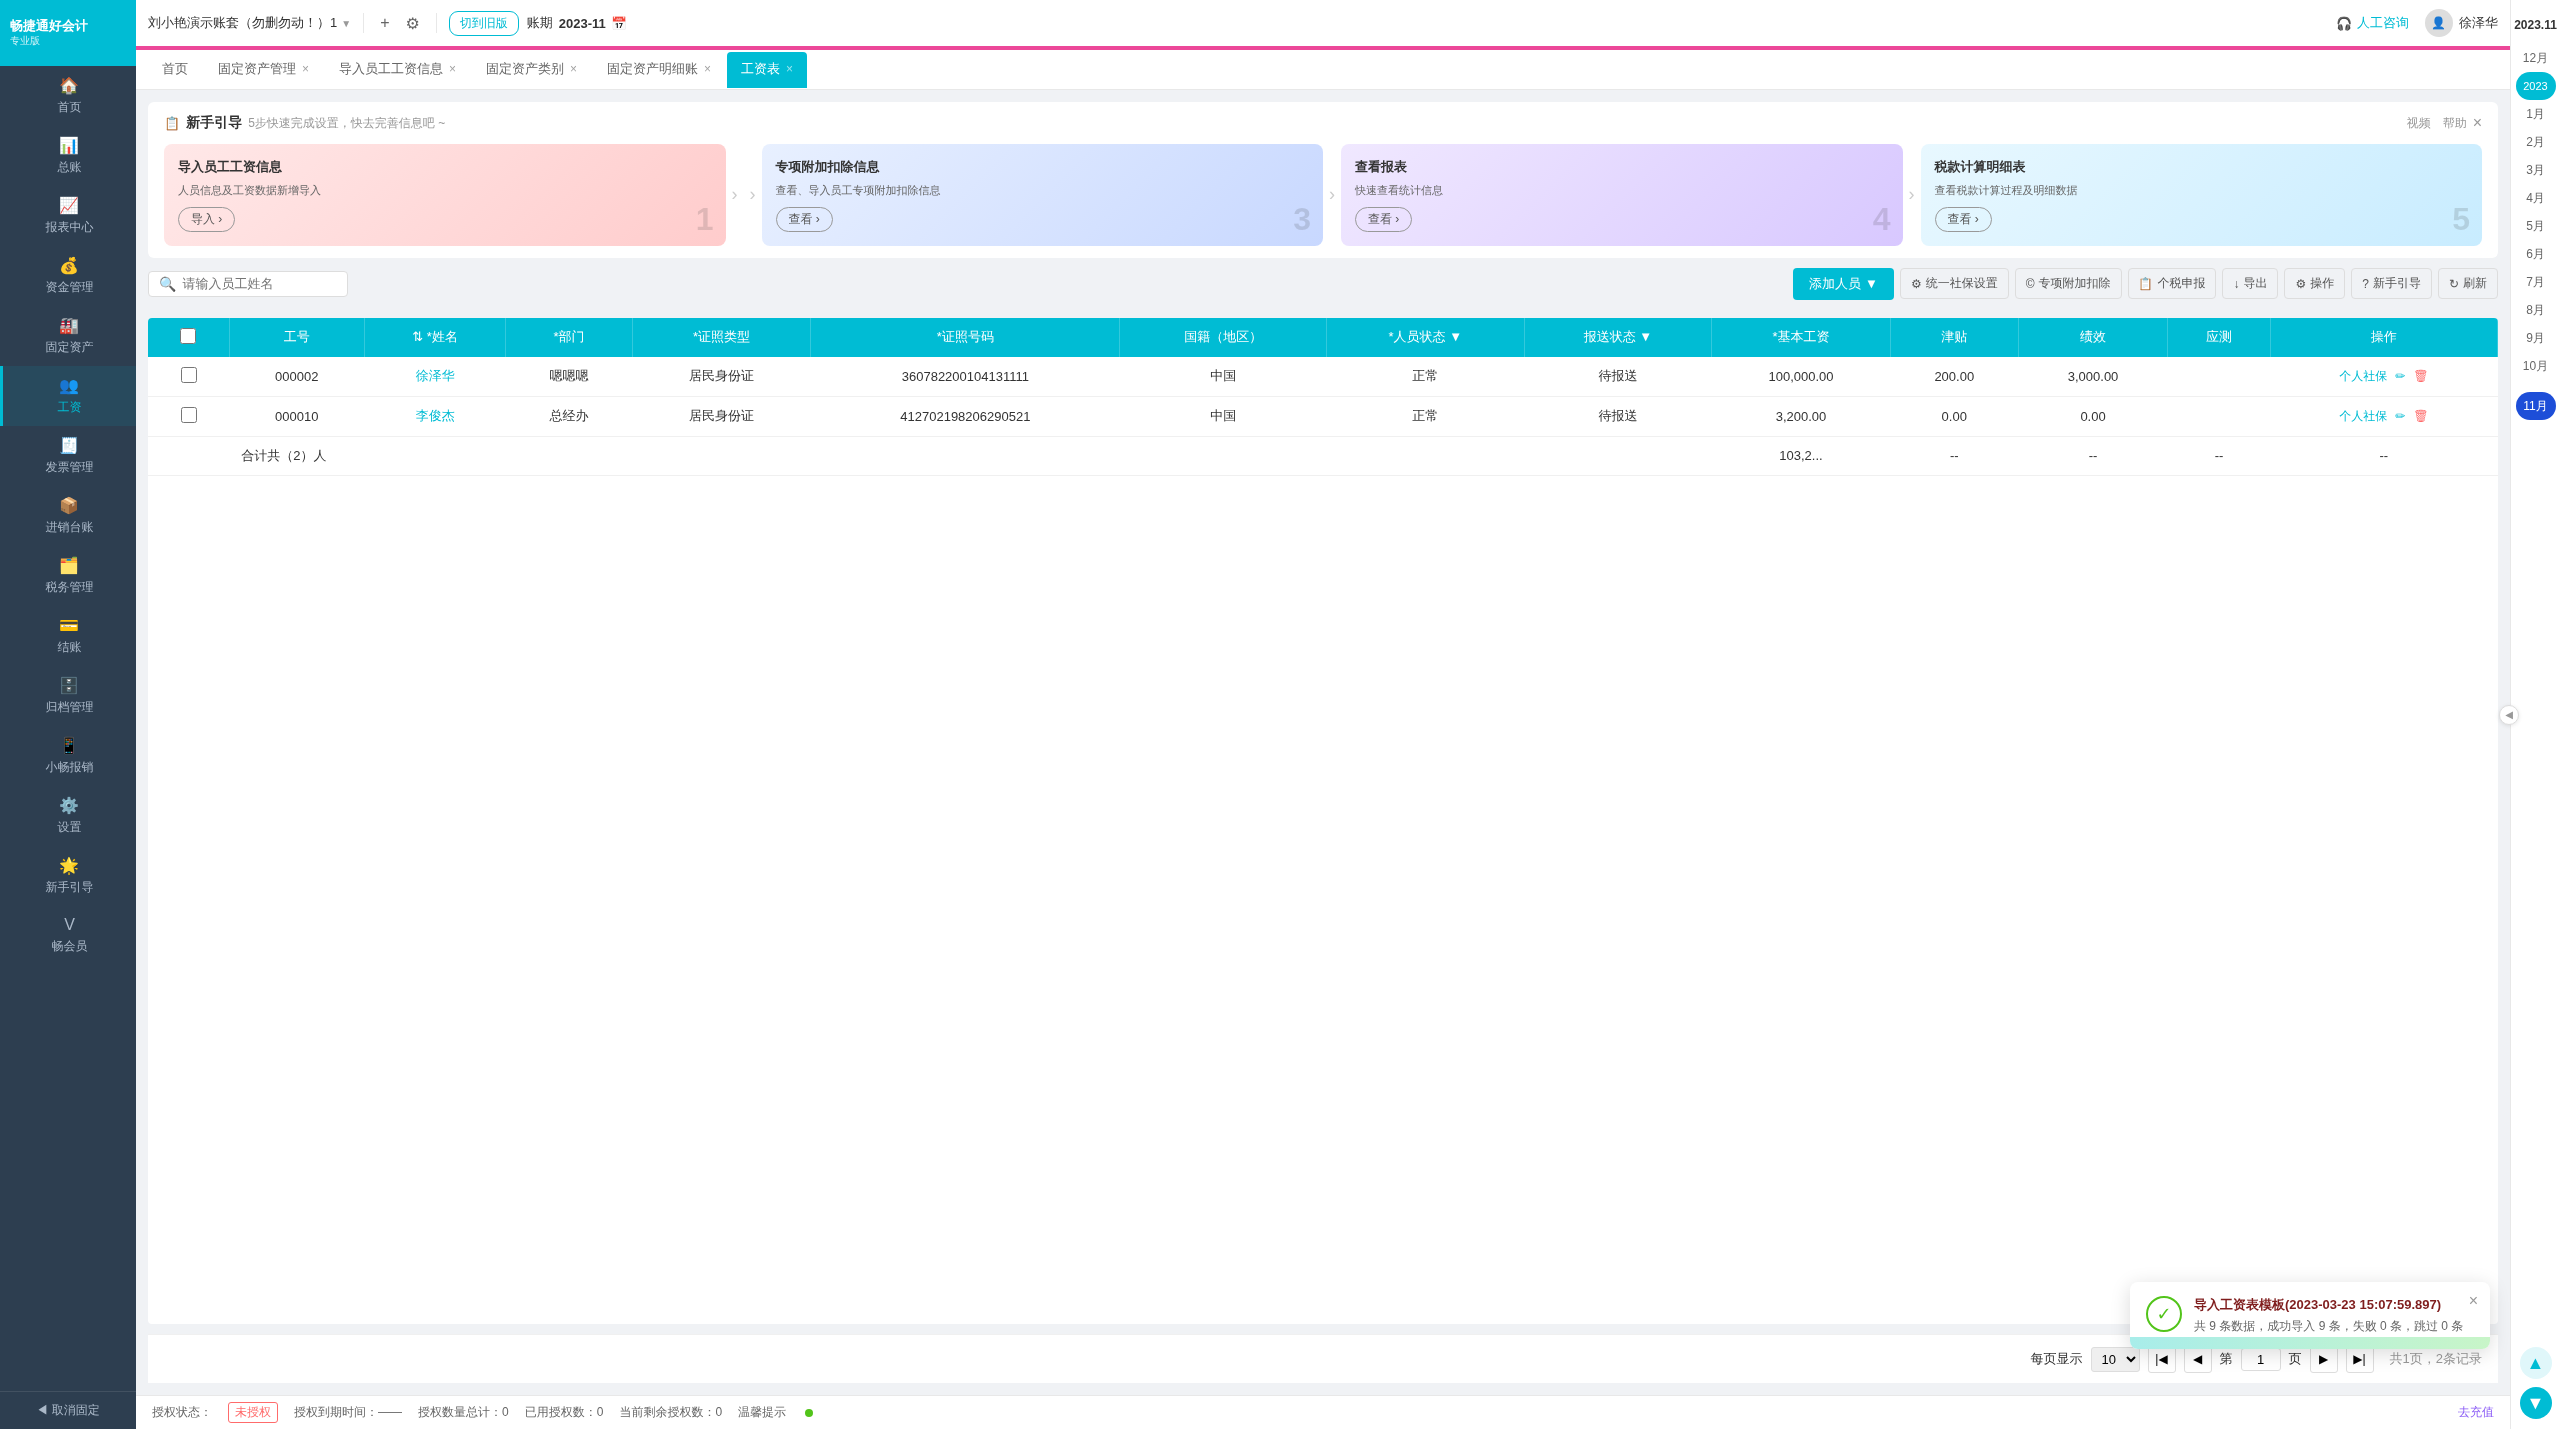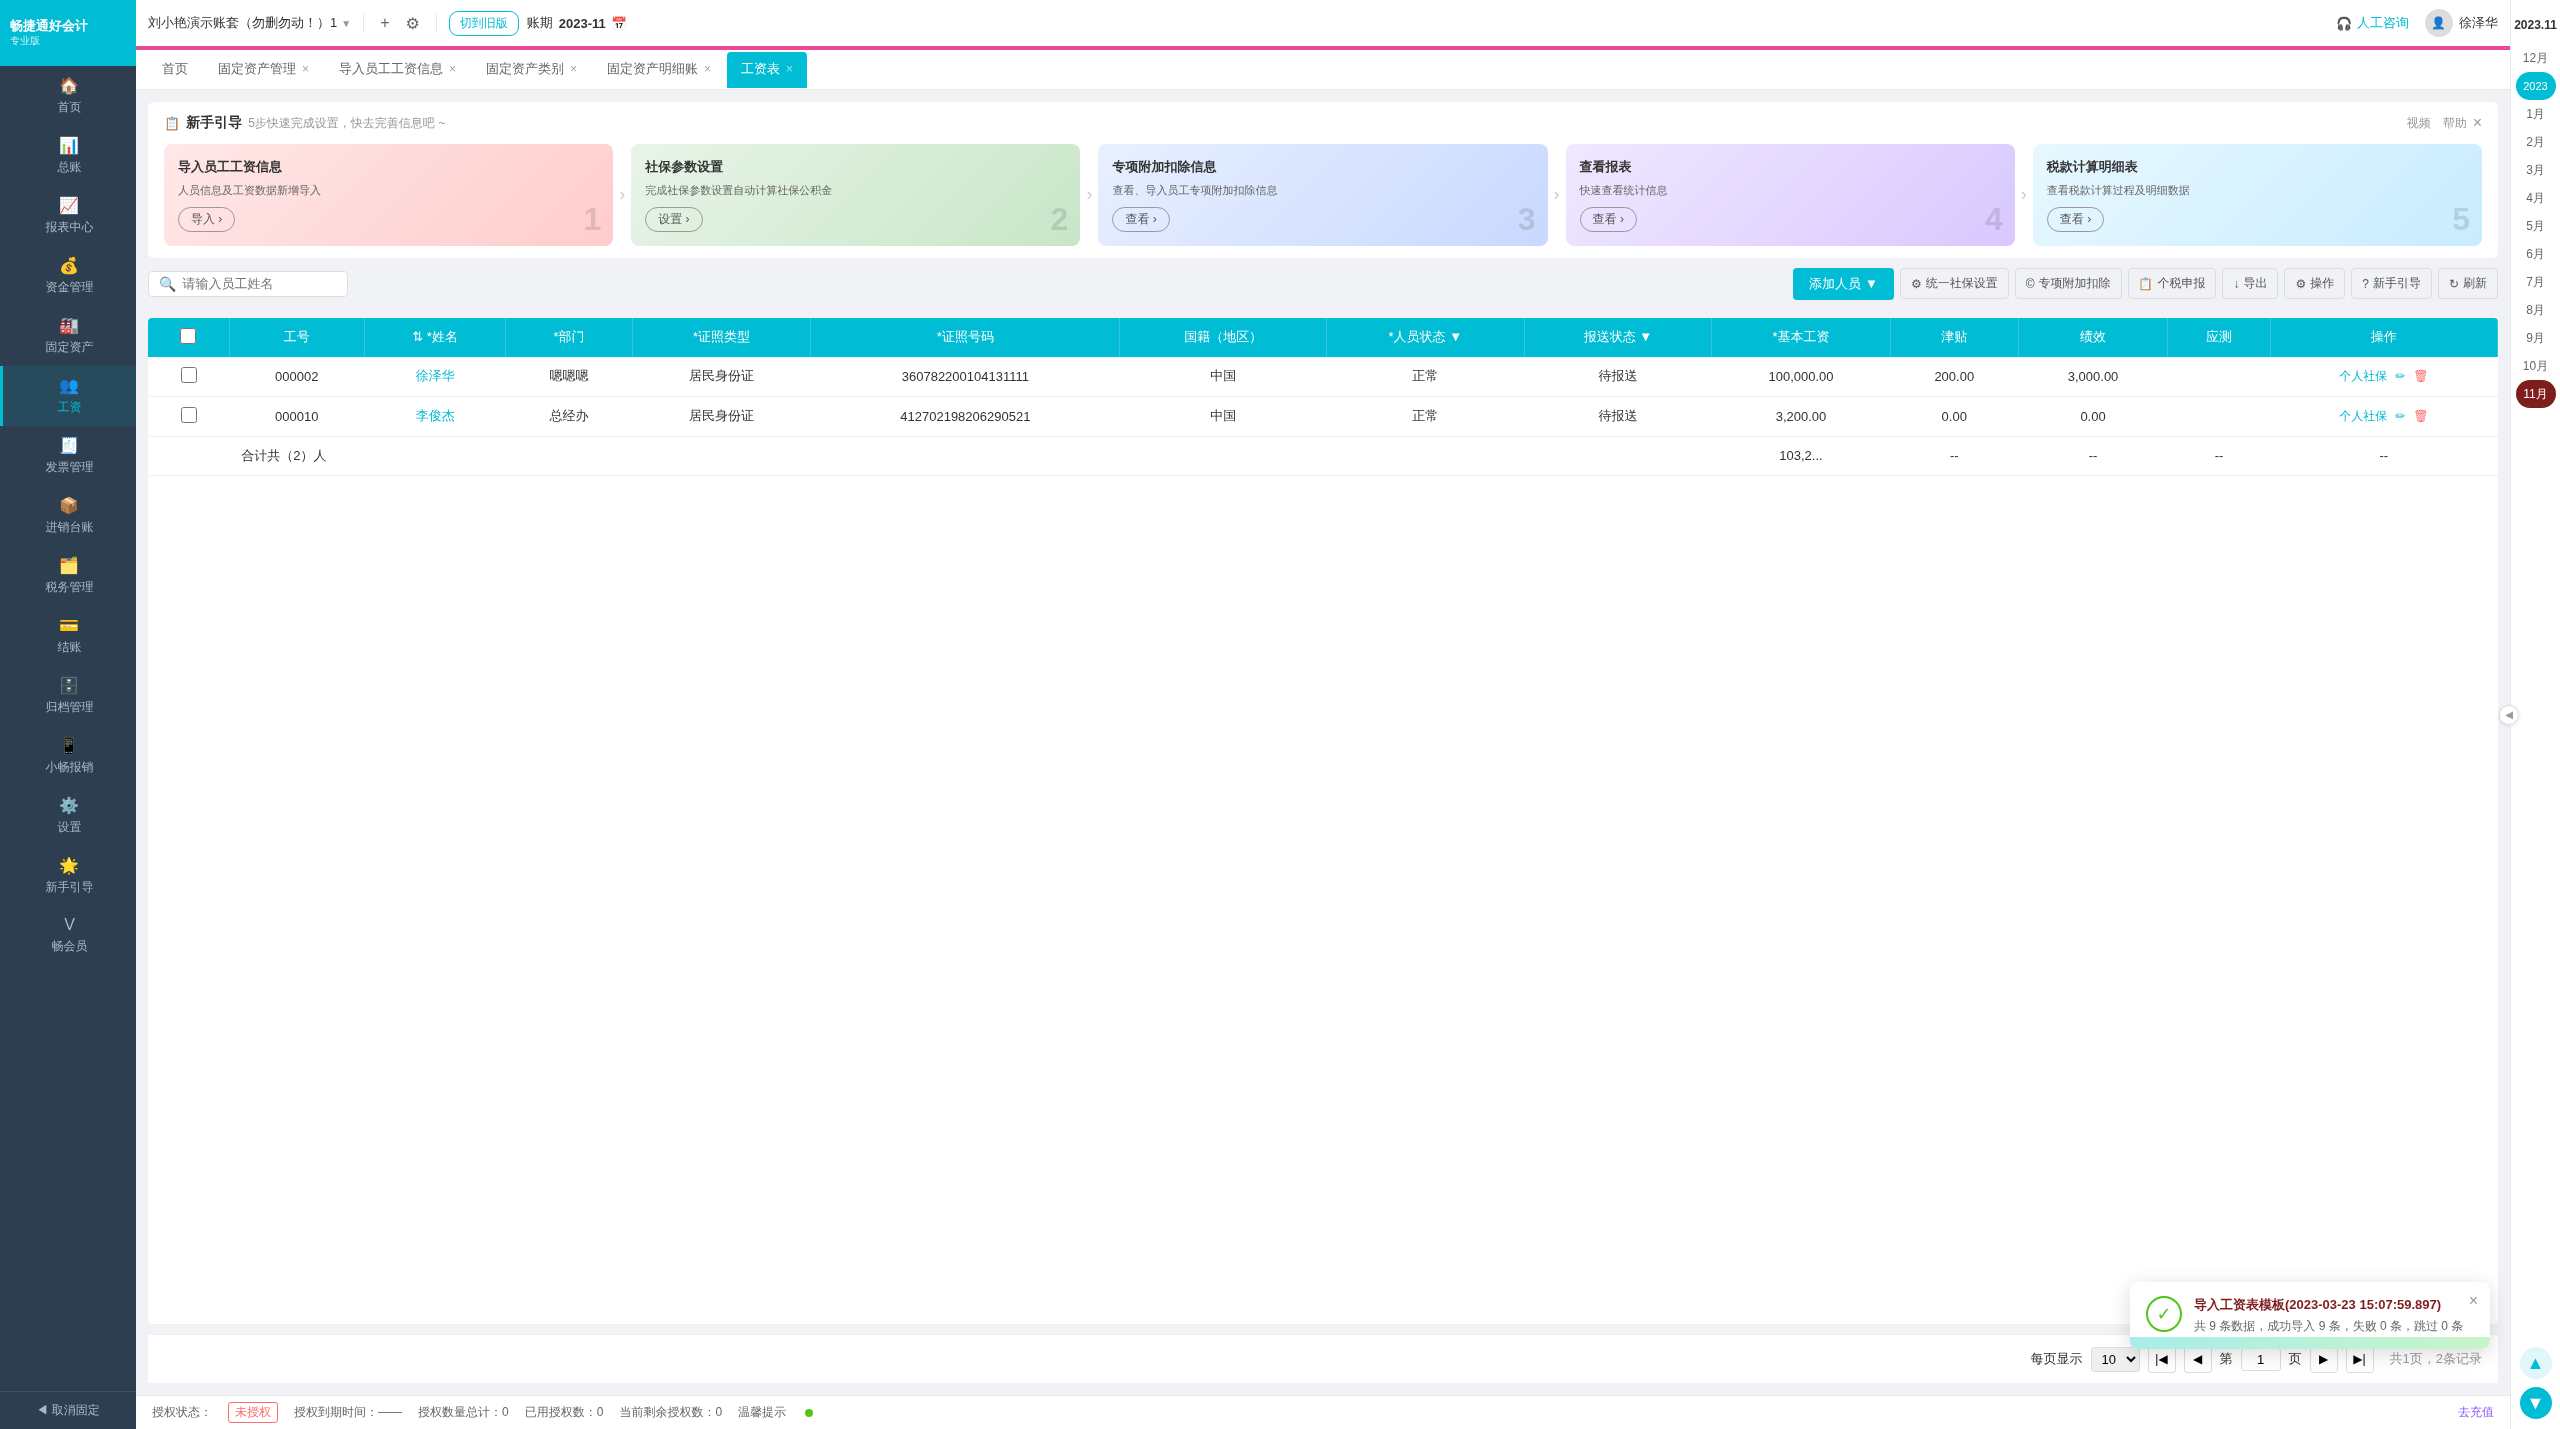--- a/index.html
+++ b/index.html
@@ -441,22 +441,23 @@
       color: #666;
       cursor: pointer;
       border-radius: 14px;
     }
     .month-item.year-badge {
       background: #00bcd4;
       color: #fff;
       font-size: 11px;
     }
     .month-item.active {
-      background: #7f1d1d;
+      background: #1d4ed8;
       color: #fff;
+      margin-top: 12px;
     }
 
     
     .notification-panel {
       position: fixed;
       bottom: 80px;
       right: 70px;
       background: #fff;
       border-radius: 8px;
       box-shadow: 0 4px 20px rgba(0,0,0,0.15);
@@ -659,26 +660,20 @@
         <span class="guide-close">×</span>
       </div>
       <div class="guide-steps" id="guide-steps">
           <div class="guide-step guide-step-1">
     <div class="step-title">导入员工工资信息</div>
     <div class="step-desc">人员信息及工资数据新增导入</div>
     <button class="step-btn">导入 ›</button>
     <div class="step-num">1</div>
   </div>
           <div class="step-arrow">›</div>
-          <div class="guide-step guide-step-2">
-    <div class="step-title">社保参数设置</div>
-    <div class="step-desc">完成社保参数设置自动计算社保公积金</div>
-    <button class="step-btn">设置 ›</button>
-    <div class="step-num">2</div>
-  </div>
           <div class="step-arrow">›</div>
           <div class="guide-step guide-step-3">
     <div class="step-title">专项附加扣除信息</div>
     <div class="step-desc">查看、导入员工专项附加扣除信息</div>
     <button class="step-btn">查看 ›</button>
     <div class="step-num">3</div>
   </div>
           <div class="step-arrow">›</div>
           <div class="guide-step guide-step-4">
     <div class="step-title">查看报表</div>

